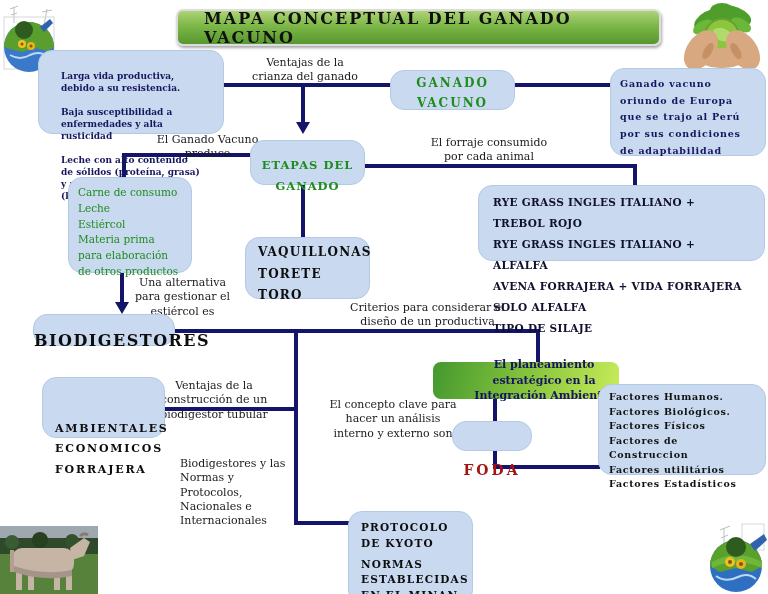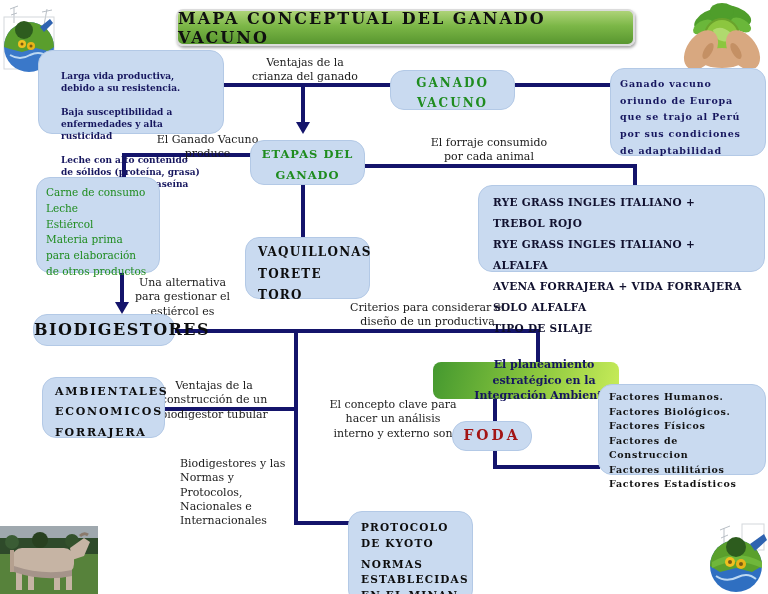--- a/index.html
+++ b/index.html
@@ -12,41 +12,41 @@
   
   .h,.v{position:absolute;background:var(--line,#14146b);}
   .h{height:4px;} .v{width:4px;}
   .arrow-down{position:absolute;width:0;height:0;border-left:7px solid transparent;
               border-right:7px solid transparent;border-top:12px solid var(--line,#14146b);}
   
   #title{position:absolute;left:176px;top:9px;width:455px;height:33px;
          background:linear-gradient(#aed378 0%,#7cb747 45%,#58962f 100%);
          border:2px solid #dcdcdc;border-radius:7px;box-shadow:1px 2px 3px rgba(0,0,0,.35);
          display:flex;align-items:center;justify-content:center;
-         font-weight:bold;font-size:16px;letter-spacing:2px;color:#101010;}
+         font-weight:bold;font-size:16px;letter-spacing:2px;color:#101010;padding-left:26px;}
   
   .lbl{position:absolute;color:#1b1b1b;font-size:11px;line-height:1.3;text-align:center;}
   .lbl.left{text-align:left;}
   
   .navy{color:var(--navy-text,#16165e);}
   .greentx{color:var(--green-text,#1f8c1f);}
   .traits{font-size:9px;font-weight:bold;line-height:1.3;}
   .traits div{margin:13px;}
   .ganado{font-size:12px;font-weight:bold;letter-spacing:2px;line-height:1.7;text-align:center;}
   .origen{font-size:9.5px;font-weight:bold;letter-spacing:.8px;line-height:1.75;text-align:left;}
   .etapas{font-size:11.5px;font-weight:bold;letter-spacing:1px;line-height:1.8;text-align:center;}
   .prod{font-size:10.5px;line-height:1.5;}
   .forr{font-size:10.5px;font-weight:bold;line-height:21px;color:#10102e;letter-spacing:.3px;}
   .vaq{font-size:12px;font-weight:bold;letter-spacing:1.2px;line-height:1.8;color:#0d0d0d;}
   .biod{font-size:16px;font-weight:bold;letter-spacing:1.5px;color:#0d0d0d;text-align:center;}
-  .amb{font-size:11px;font-weight:bold;letter-spacing:1.8px;line-height:1.85;color:#0d0d0d;}
+  .amb{font-size:11px;font-weight:bold;letter-spacing:1.8px;line-height:1.85;color:#0d0d0d;margin-top:37px;}
   .plan{position:absolute;background:linear-gradient(105deg,#44982f 0%,#8cc83e 55%,#c8ec5a 100%);
         border-radius:8px;display:flex;align-items:center;justify-content:center;
         font-size:11px;font-weight:bold;color:#15155f;text-align:center;line-height:1.45;padding-left:36px;}
-  .foda{font-size:14px;font-weight:bold;letter-spacing:3px;color:var(--red-text,#a31515);text-align:center;}
+  .foda{font-size:14px;font-weight:bold;letter-spacing:3px;color:var(--red-text,#a31515);text-align:center;margin-top:35px;}
   .fact{font-size:9.5px;font-weight:bold;letter-spacing:.7px;line-height:14.5px;color:#111;}
   .proto{font-size:10.5px;font-weight:bold;letter-spacing:1.2px;line-height:1.5;color:#0d0d0d;}
   .proto div{margin-bottom:5px;}
   .img{position:absolute;}
 </style>
 </head>
 <body>
 
 <div id="canvas">
 
@@ -180,55 +180,55 @@
       <div>GANADO</div>
       <div>VACUNO</div>
     </div>
   </div>
 
   <div class="node" style="left:610px;top:68px;width:156px;height:88px">
     <div class="pad origen navy">Ganado vacuno oriundo de Europa que se trajo al Perú por sus condiciones de adaptabilidad</div>
   </div>
 
   <div class="node" style="left:250px;top:140px;width:115px;height:45px">
-    <div class="etapas greentx" style="padding-top:3px">
+    <div class="etapas greentx" style="padding-top:14px">
       <div>ETAPAS DEL</div>
       <div>GANADO</div>
     </div>
   </div>
 
-  <div class="node" style="left:36px;top:177px;width:124px;height:96px">
+  <div class="node" style="left:68px;top:177px;width:124px;height:96px">
     <div class="pad prod greentx">
       <div>Carne de consumo</div>
       <div>Leche</div>
       <div>Estiércol</div>
       <div>Materia prima para elaboración de otros productos</div>
     </div>
   </div>
 
-  <div class="node" style="left:478px;top:185px;width:287px;height:87px">
+  <div class="node" style="left:478px;top:185px;width:287px;height:76px">
     <div class="forr" style="padding:6px 14px">
       <div>RYE GRASS INGLES ITALIANO + TREBOL ROJO</div>
       <div>RYE GRASS INGLES ITALIANO + ALFALFA</div>
       <div>AVENA FORRAJERA + VIDA FORRAJERA</div>
       <div>SOLO ALFALFA</div>
       <div>TIPO DE SILAJE</div>
     </div>
   </div>
 
   <div class="node" style="left:245px;top:237px;width:125px;height:62px">
     <div class="vaq" style="padding:4px 12px">
       <div>VAQUILLONAS</div>
       <div>TORETE</div>
       <div>TORO</div>
     </div>
   </div>
 
   <div class="node" style="left:33px;top:314px;width:142px;height:32px">
-    <div class="biod" style="padding-top:5px">BIODIGESTORES</div>
+    <div class="biod" style="padding-top:16px">BIODIGESTORES</div>
   </div>
 
   <div class="node" style="left:42px;top:377px;width:123px;height:61px">
     <div class="amb" style="padding:4px 12px">
       <div>AMBIENTALES</div>
       <div>ECONOMICOS</div>
       <div>FORRAJERA</div>
     </div>
   </div>
 

